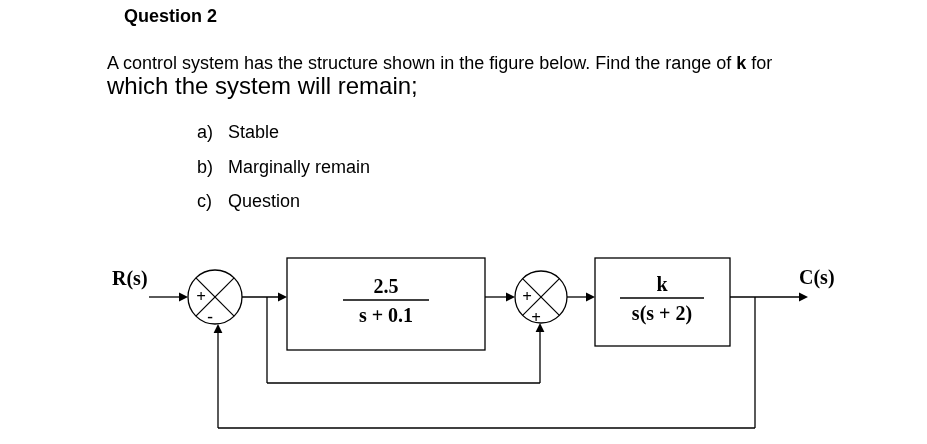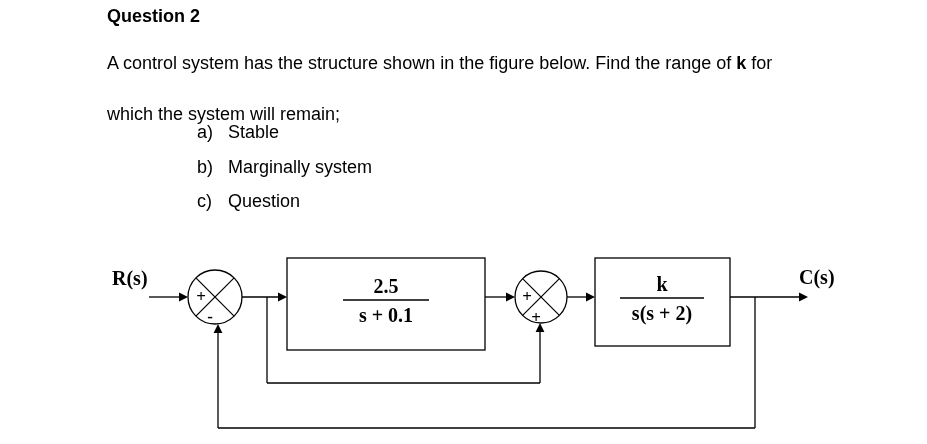--- a/index.html
+++ b/index.html
@@ -7,25 +7,25 @@
     width: 927px;
     height: 444px;
     position: relative;
     background: #ffffff;
     color: #000000;
     font-family: "Liberation Sans", sans-serif;
     overflow: hidden;
   }
   .abs { position: absolute; }
   .title {
-    left: 107px; top: 6px;
+    left: 124px; top: 6px;
     font-size: 18px; font-weight: bold;
   }
   .para1 { left: 107px; top: 53px; font-size: 18px; white-space: nowrap; text-align: right; }
-  .para2 { left: 107px; top: 104px; font-size: 18px; white-space: nowrap; }
+  .para2 { left: 107px; top: 72px; font-size: 24px; white-space: nowrap; }
   .bold { font-weight: bold; }
   .opt { font-size: 18px; display: flex; white-space: nowrap; }
   .opt .marker { width: 31px; flex: 0 0 auto; }
   .opt-a { left: 197px; top: 122px; }
   .opt-b { left: 197px; top: 157px; }
   .opt-c { left: 197px; top: 191px; }
   svg.diagram { position: absolute; left: 0; top: 0; }
   .diag-text {
     font-family: "Liberation Serif", serif;
     font-weight: bold;
@@ -47,21 +47,21 @@
 <div class="abs para1"><span>A control system has the structure shown in the figure below. Find the range of </span><span class="bold">k</span><span> for</span></div>
 
 <div class="abs para2">which the system will remain;</div>
 
 <div class="abs opt opt-a">
   <span class="marker">a)</span>
   <span>Stable</span>
 </div>
 <div class="abs opt opt-b">
   <span class="marker">b)</span>
-  <span>Marginally system</span>
+  <span>Marginally remain</span>
 </div>
 <div class="abs opt opt-c">
   <span class="marker">c)</span>
   <span>Question</span>
 </div>
 
 <svg class="diagram" width="927" height="444" viewBox="0 0 927 444">
 
   <g stroke="#000000" stroke-width="1.3" fill="none">
     <line x1="149" y1="297" x2="181" y2="297"></line>

